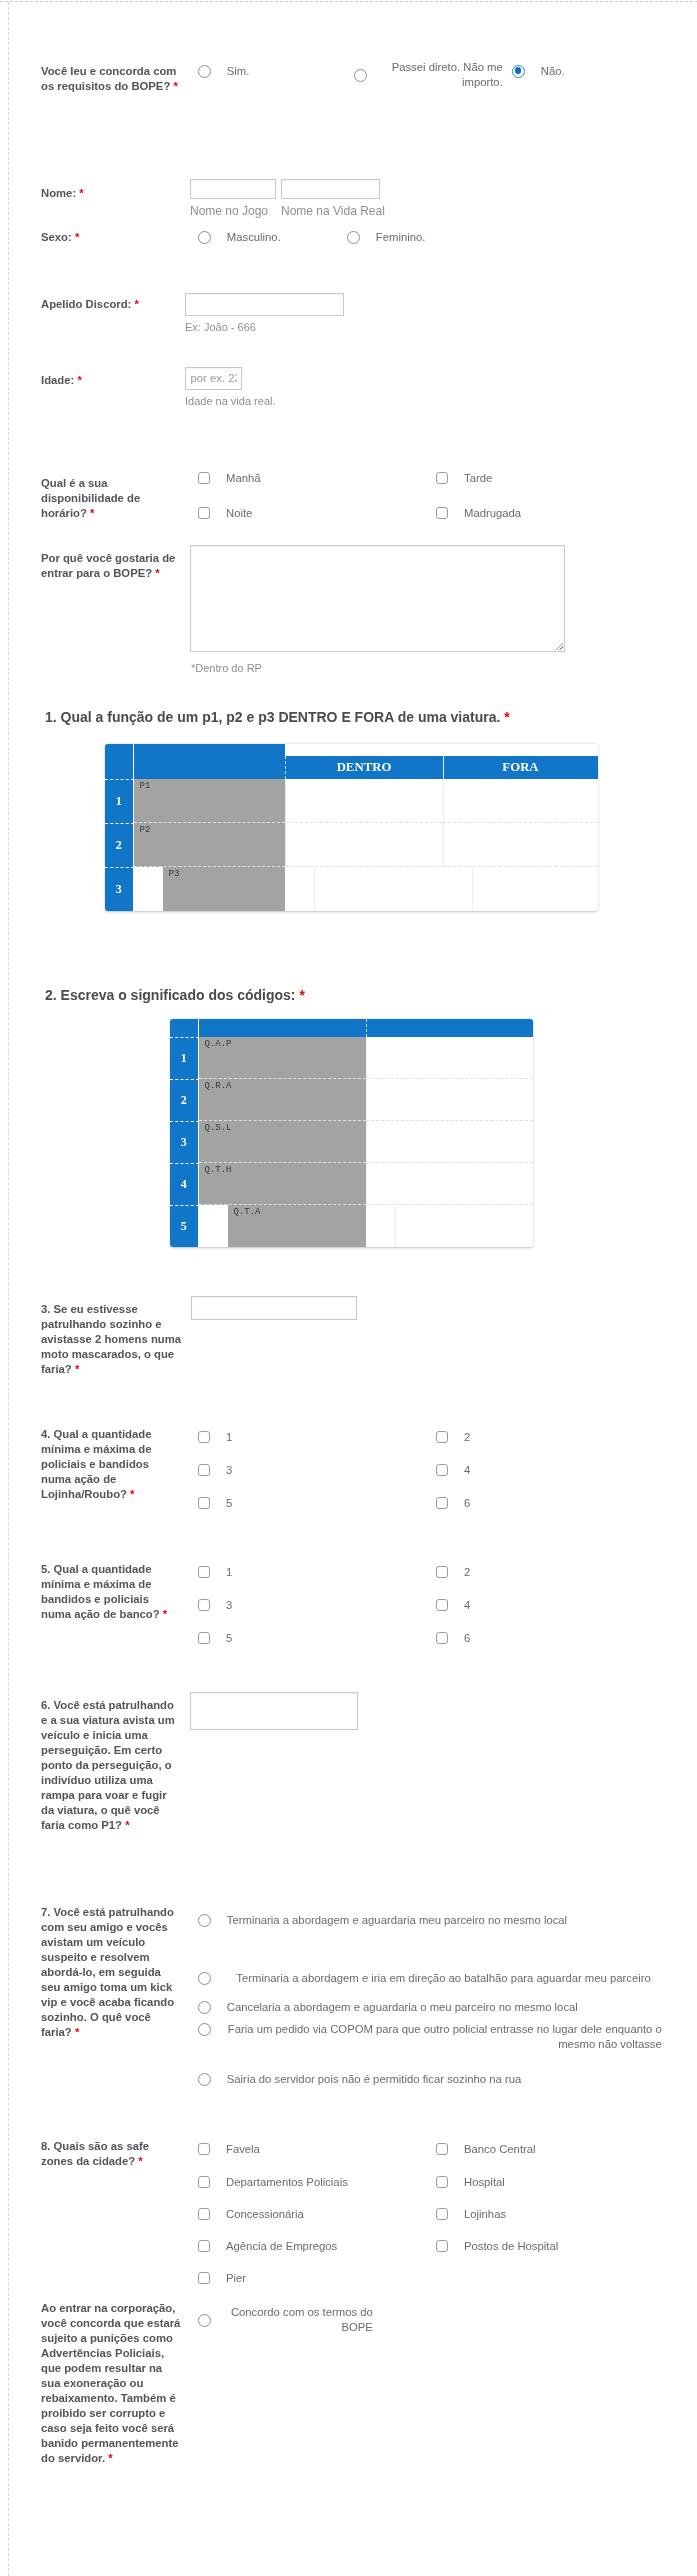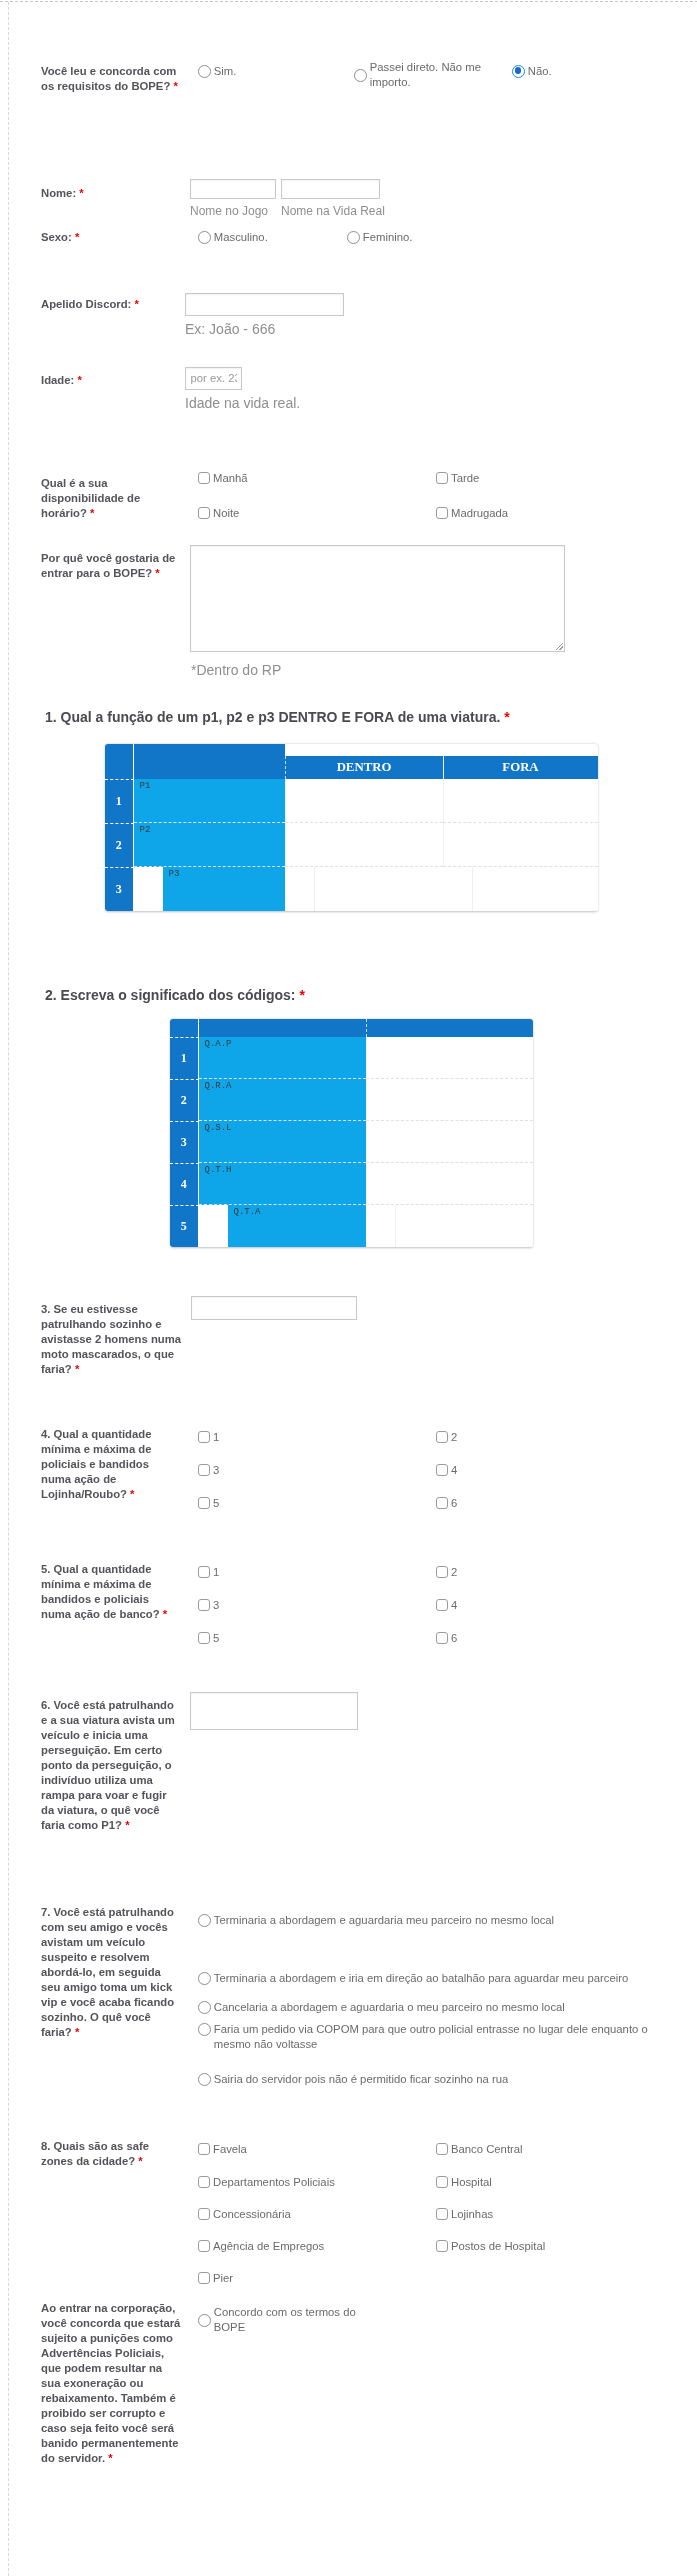--- a/index.html
+++ b/index.html
@@ -7,53 +7,53 @@
         font-family:"Liberation Sans",sans-serif;}
   .page::before{content:"";position:absolute;left:0;top:0.8px;width:698px;border-top:0.8px dashed #c6c6c6;}
   .page::after{content:"";position:absolute;left:7.5px;top:1.5px;height:2574px;border-left:0.8px dashed #d8d8d8;}
 
   .qlabel{position:absolute;left:41px;width:141px;font-size:11.3px;line-height:15px;
           font-weight:bold;color:#54545a;}
   .req{color:#ee0000;font-weight:bold;}
   .heading{position:absolute;left:45px;width:630px;font-size:14px;line-height:16.5px;
            font-weight:bold;color:#4a4a50;}
 
-  .opt{position:absolute;display:flex;align-items:flex-start;gap:3px;cursor:pointer;}
+  .opt{position:absolute;display:flex;align-items:flex-start;gap:16px;cursor:pointer;text-align:right;}
   .opt.vcenter{align-items:center;}
   .otext{font-size:11.3px;line-height:15px;color:#6b6b6b;}
   .rb{flex:0 0 auto;width:12.8px;height:12.8px;border:1.5px solid #8f8f8f;border-radius:50%;
       box-sizing:border-box;background:#fff;margin-top:0.8px;position:relative;}
   .opt.sel .rb{border-color:#1e88e5;}
   .opt.sel .rb::after{content:"";position:absolute;left:1.5px;top:1.5px;width:6.8px;height:6.8px;
       border-radius:50%;background:#1669c9;}
   .cb{flex:0 0 auto;width:12px;height:12px;border:1.5px solid #9b9b9b;border-radius:3px;
       box-sizing:border-box;background:#fff;margin-top:0.8px;}
 
   .tinput{position:absolute;box-sizing:border-box;border:0.8px solid #c9c9c9;background:#fff;
           box-shadow:inset 0 0.8px 1.5px rgba(0,0,0,0.07);font-family:"Liberation Sans",sans-serif;
           font-size:11.3px;color:#444;padding:1.5px 4.5px;border-radius:0;}
   .tinput::placeholder{color:#9a9a9a;}
   textarea.tinput{resize:none;}
   .sublabel{position:absolute;font-size:12px;color:#8f8f8f;}
-  .hint{position:absolute;font-size:14px;color:#8f8f8f;}
+  .hint{position:absolute;font-size:11px;color:#8f8f8f;}
   .resize-handle{position:absolute;width:8.3px;height:8.3px;
       background-image:repeating-linear-gradient(135deg,transparent,transparent 1.5px,#9a9a9a 1.5px,#9a9a9a 2.3px);
       clip-path:polygon(100% 0,100% 100%,0 100%);}
 
   .mtable{position:absolute;display:grid;border-radius:3px;overflow:hidden;
           box-shadow:0 0.8px 2.3px rgba(0,0,0,0.25);background:#fff;}
   .th{background:#1176c8;box-sizing:border-box;}
   .colh{display:flex;align-items:center;justify-content:center;color:#fff;
         font-family:"Liberation Serif",serif;font-weight:bold;font-size:12.8px;
         border-left:0.8px solid rgba(255,255,255,0.9);margin-top:12px;}
   .th.dash{border-left:0.8px dashed rgba(255,255,255,0.75);}
   .num{background:#1176c8;color:#fff;display:flex;align-items:center;justify-content:center;
        font-family:"Liberation Serif",serif;font-weight:bold;font-size:12px;
        border-right:1.5px solid #fff;border-top:1.5px dashed #fff;box-sizing:border-box;}
-  .rowlab{background:#0ea5e9;box-sizing:border-box;padding:2.3px 6px;
+  .rowlab{background:#a3a3a3;box-sizing:border-box;padding:2.3px 6px;
           font-family:"Liberation Mono",monospace;font-size:9px;color:#3a3a3a;
           border-bottom:0.8px dashed #e0e0e0;}
   .cell{background:#fff;box-sizing:border-box;border-bottom:0.8px dashed #e0e0e0;
         border-left:0.8px solid #efefef;}
   .lastrow{border-bottom:none;margin-left:29px;}
 </style>
 </head>
 <body>
 
 <div class="page">

